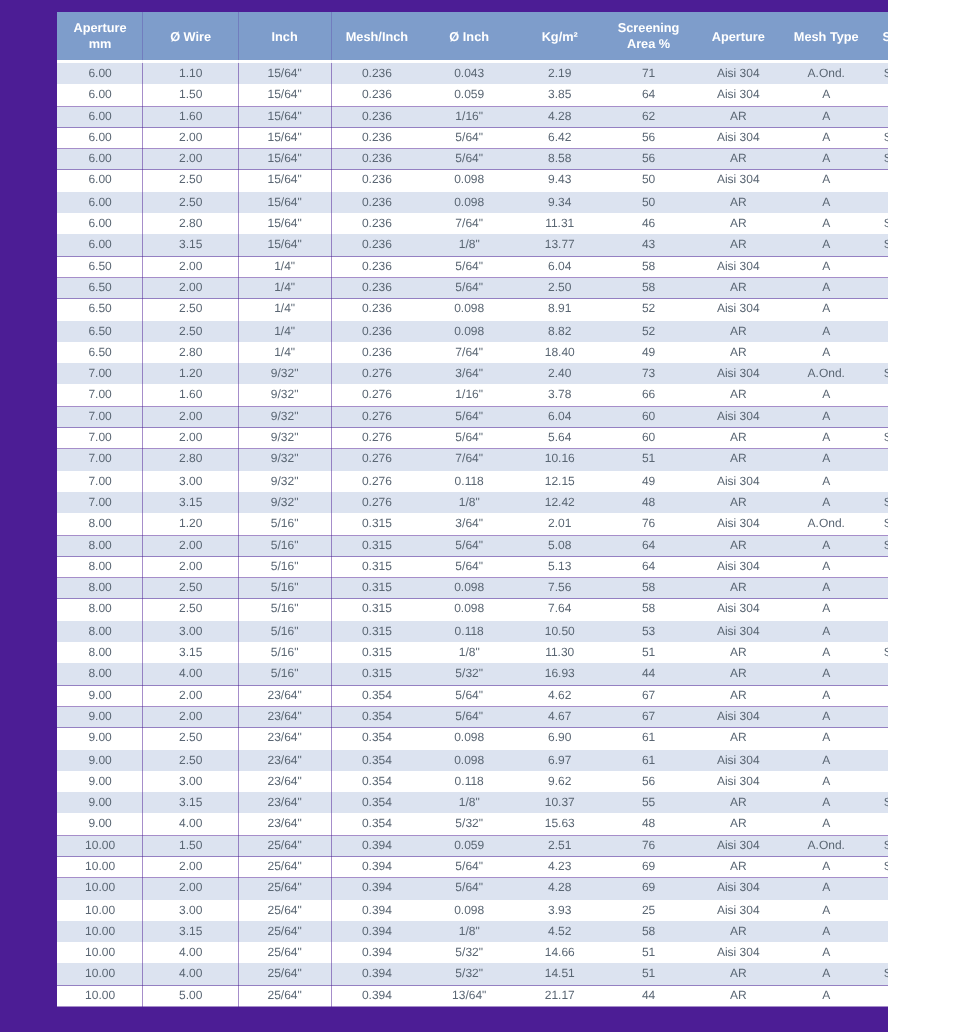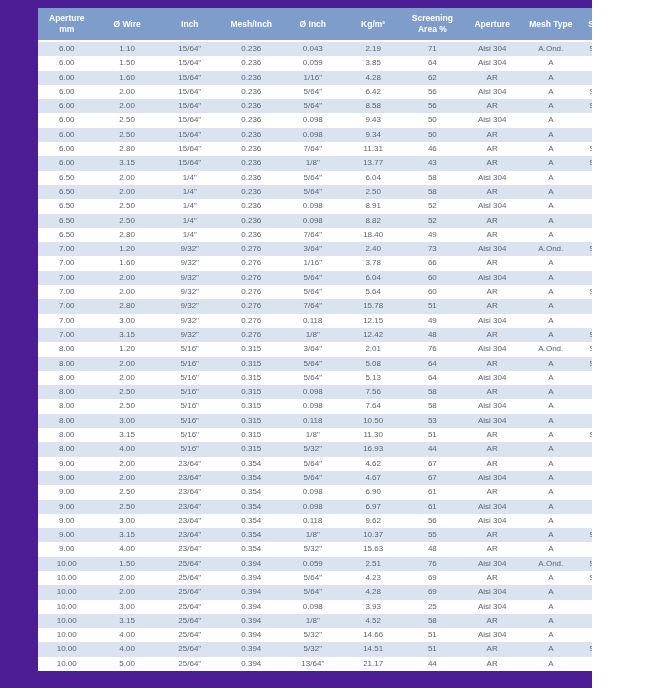--- a/index.html
+++ b/index.html
@@ -319,21 +319,21 @@
             <td>AR</td>
             <td>A</td>
             <td>Std.</td>
           </tr>
           <tr>
             <td>7.00</td>
             <td>2.80</td>
             <td>9/32"</td>
             <td>0.276</td>
             <td>7/64"</td>
-            <td>15.78</td>
+            <td>10.16</td>
             <td>51</td>
             <td>AR</td>
             <td>A</td>
             <td></td>
           </tr>
           <tr>
             <td>7.00</td>
             <td>3.00</td>
             <td>9/32"</td>
             <td>0.276</td>

